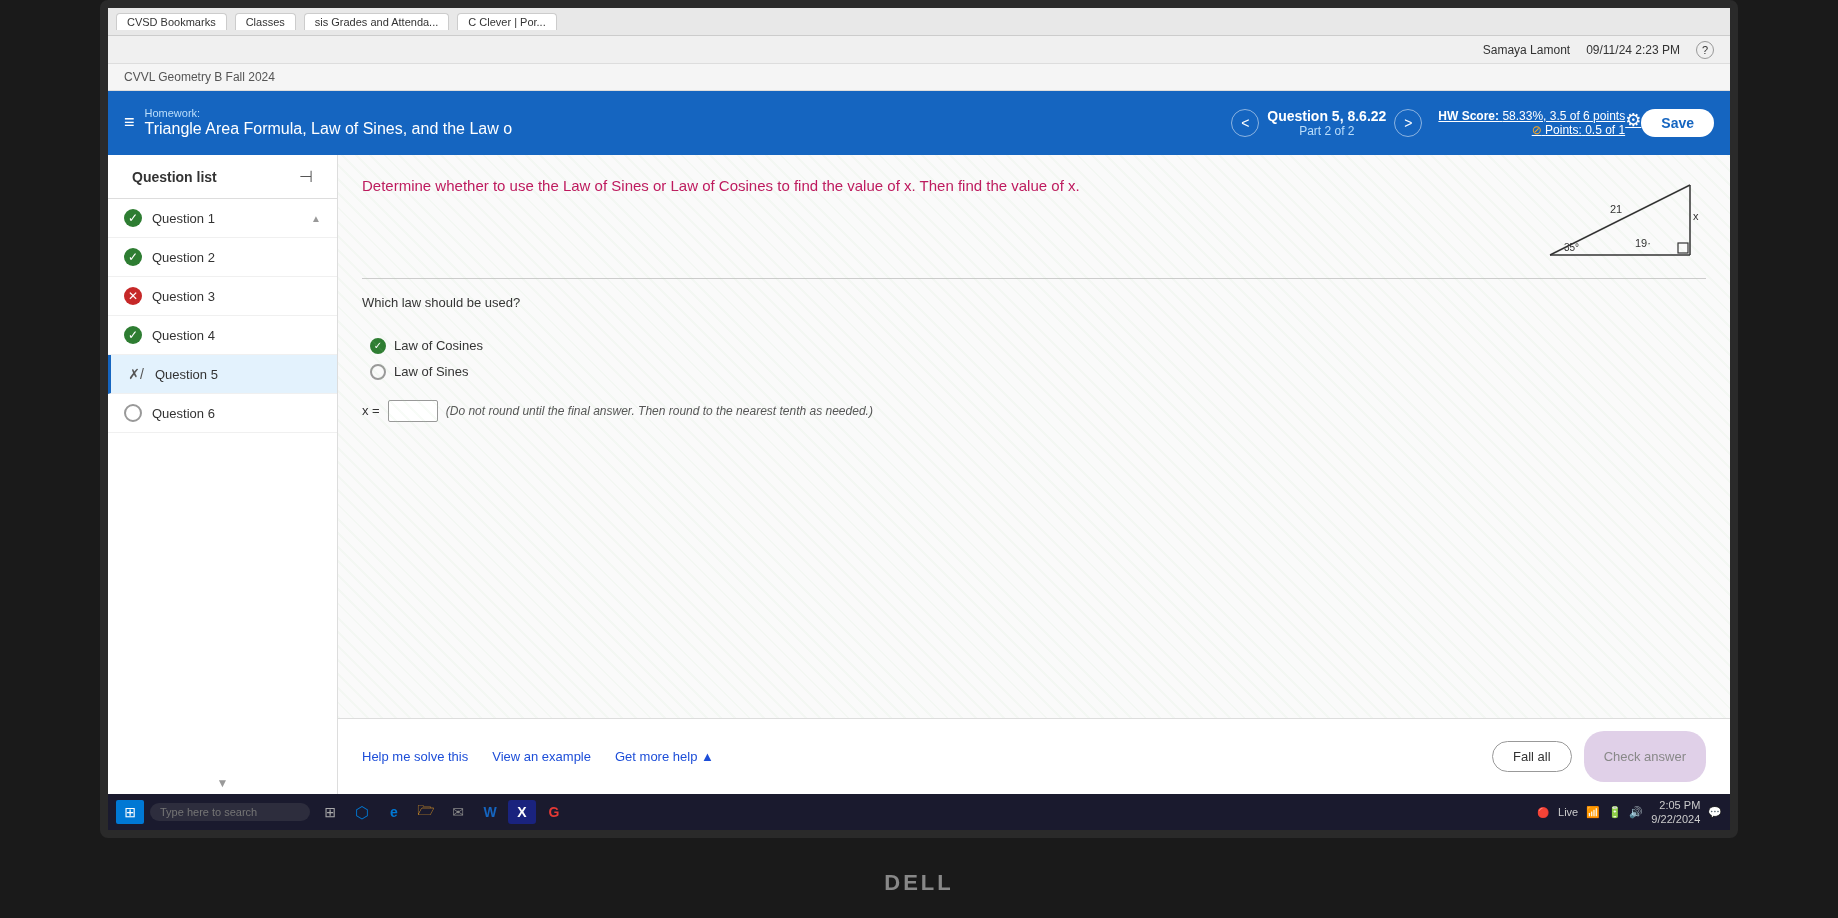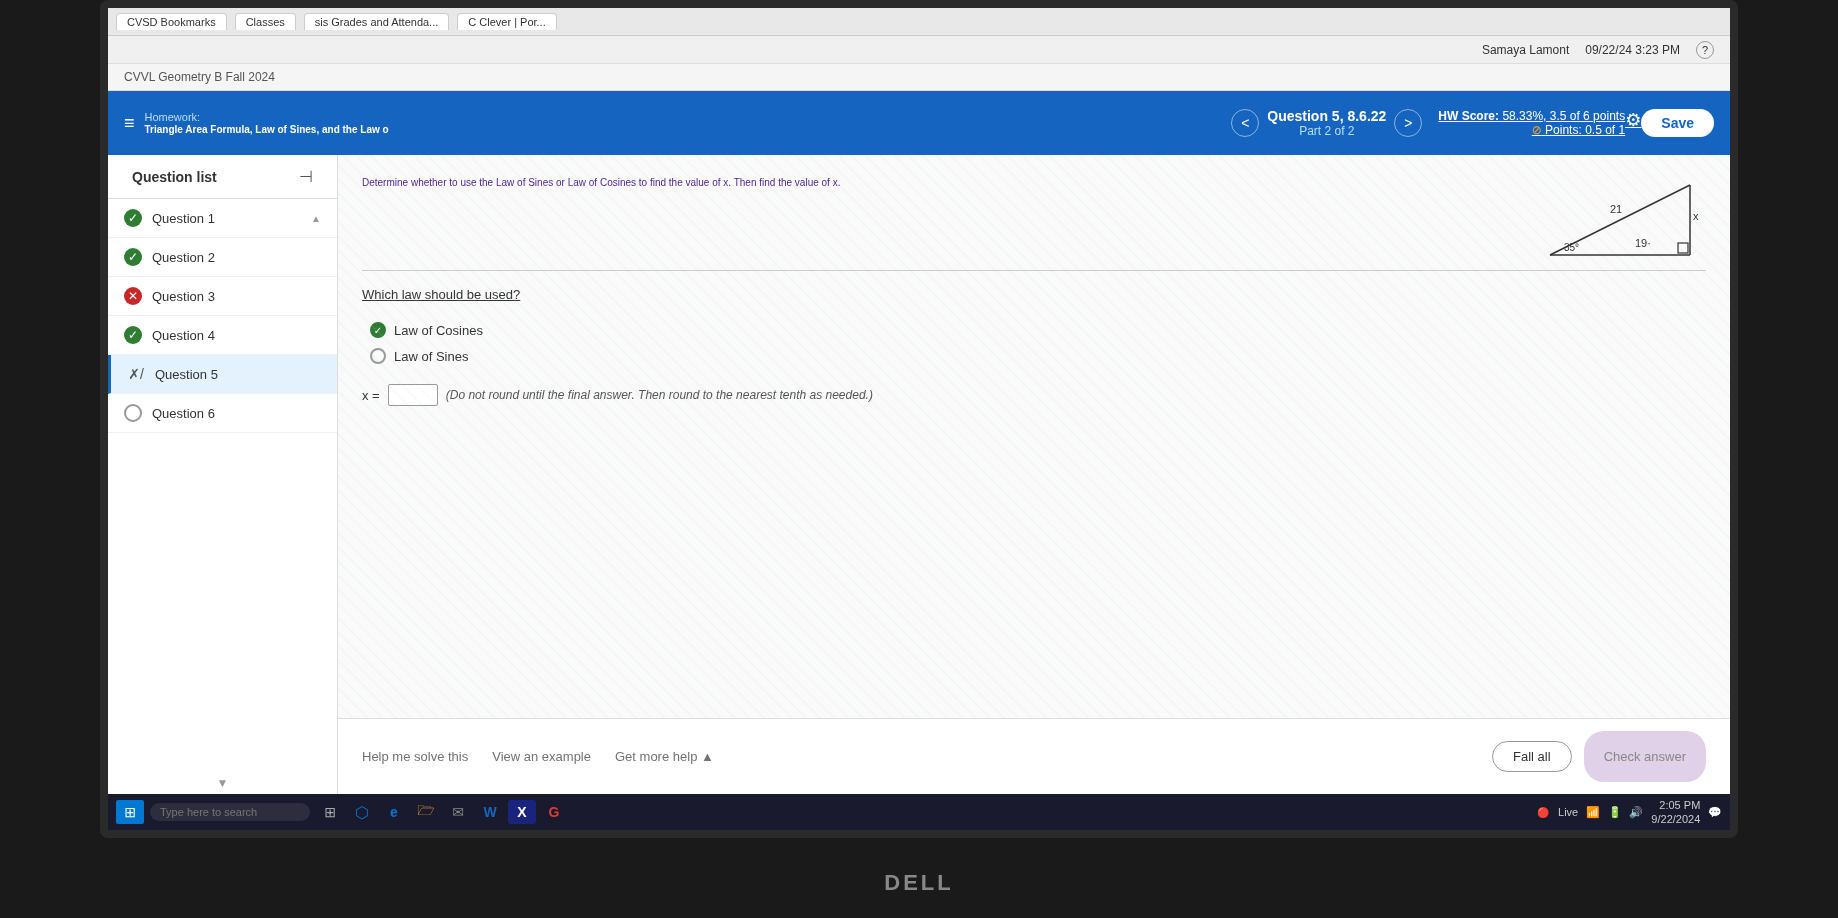--- a/index.html
+++ b/index.html
@@ -87,22 +87,22 @@
       align-items: center;
       gap: 10px;
       flex: 1;
     }
     .hamburger {
       font-size: 18px;
       cursor: pointer;
       color: #fff;
     }
     .hw-title {
-      font-size: 10px;
-      font-weight: bold;
+      font-size: 16px;
+      font-weight: normal;
       line-height: 1.3;
     }
     .header-center {
       display: flex;
       align-items: center;
       gap: 8px;
     }
     .nav-btn {
       background: transparent;
       border: 1px solid rgba(255,255,255,0.5);
@@ -234,22 +234,22 @@
       background: #fafafa;
     }
     .problem-content {
       flex: 1;
       overflow-y: auto;
       padding: 20px 24px;
       position: relative;
     }
 
     .problem-instruction {
-      font-size: 10px;
-      color: #4c1d95;
+      font-size: 15px;
+      color: #be185d;
       margin-bottom: 4px;
       line-height: 1.5;
     }
 
     
     .triangle-container {
       position: absolute;
       top: 20px;
       right: 30px;
       width: 160px;
@@ -258,23 +258,22 @@
 
     .divider {
       border: none;
       border-top: 1px solid #ccc;
       margin: 16px 0;
     }
 
     .sub-question {
       font-size: 13px;
       color: #333;
-      margin-bottom: 20px;
+      margin-bottom: 28px;
       font-weight: 500;
-      text-decoration: underline;
     }
 
     .radio-group {
       display: flex;
       flex-direction: column;
       gap: 10px;
       margin-bottom: 20px;
       margin-left: 8px;
     }
     .radio-item {
@@ -329,21 +328,21 @@
       padding: 12px 24px;
       background: #fff;
       border-top: 1px solid #ddd;
       display: flex;
       align-items: center;
       gap: 24px;
       flex-shrink: 0;
     }
     .help-link {
       font-size: 13px;
-      color: #737373;
+      color: #1d4ed8;
       cursor: pointer;
       text-decoration: none;
     }
     .bottom-right {
       margin-left: auto;
       display: flex;
       gap: 12px;
       align-items: center;
     }
     .clear-all-btn {
@@ -452,21 +451,21 @@
       <div class="tab">CVSD Bookmarks</div>
       <div class="tab">Classes</div>
       <div class="tab">sis Grades and Attenda...</div>
       <div class="tab">C Clever | Por...</div>
     </div>
 
     <div class="app">
 
       <div class="top-info-bar">
         <span>Samaya Lamont</span>
-        <span>09/22/24 3:23 PM</span>
+        <span>09/11/24 2:23 PM</span>
         <span style="border:1px solid #999;border-radius:50%;width:18px;height:18px;display:flex;align-items:center;justify-content:center;font-size:11px;cursor:pointer;">?</span>
       </div>
 
       <div class="course-bar">CVVL Geometry B Fall 2024</div>
 
       <div class="header">
         <div class="header-left">
           <span class="hamburger">≡</span>
           <div>
             <div style="font-size:11px;color:#bbdefb;">Homework:</div>

